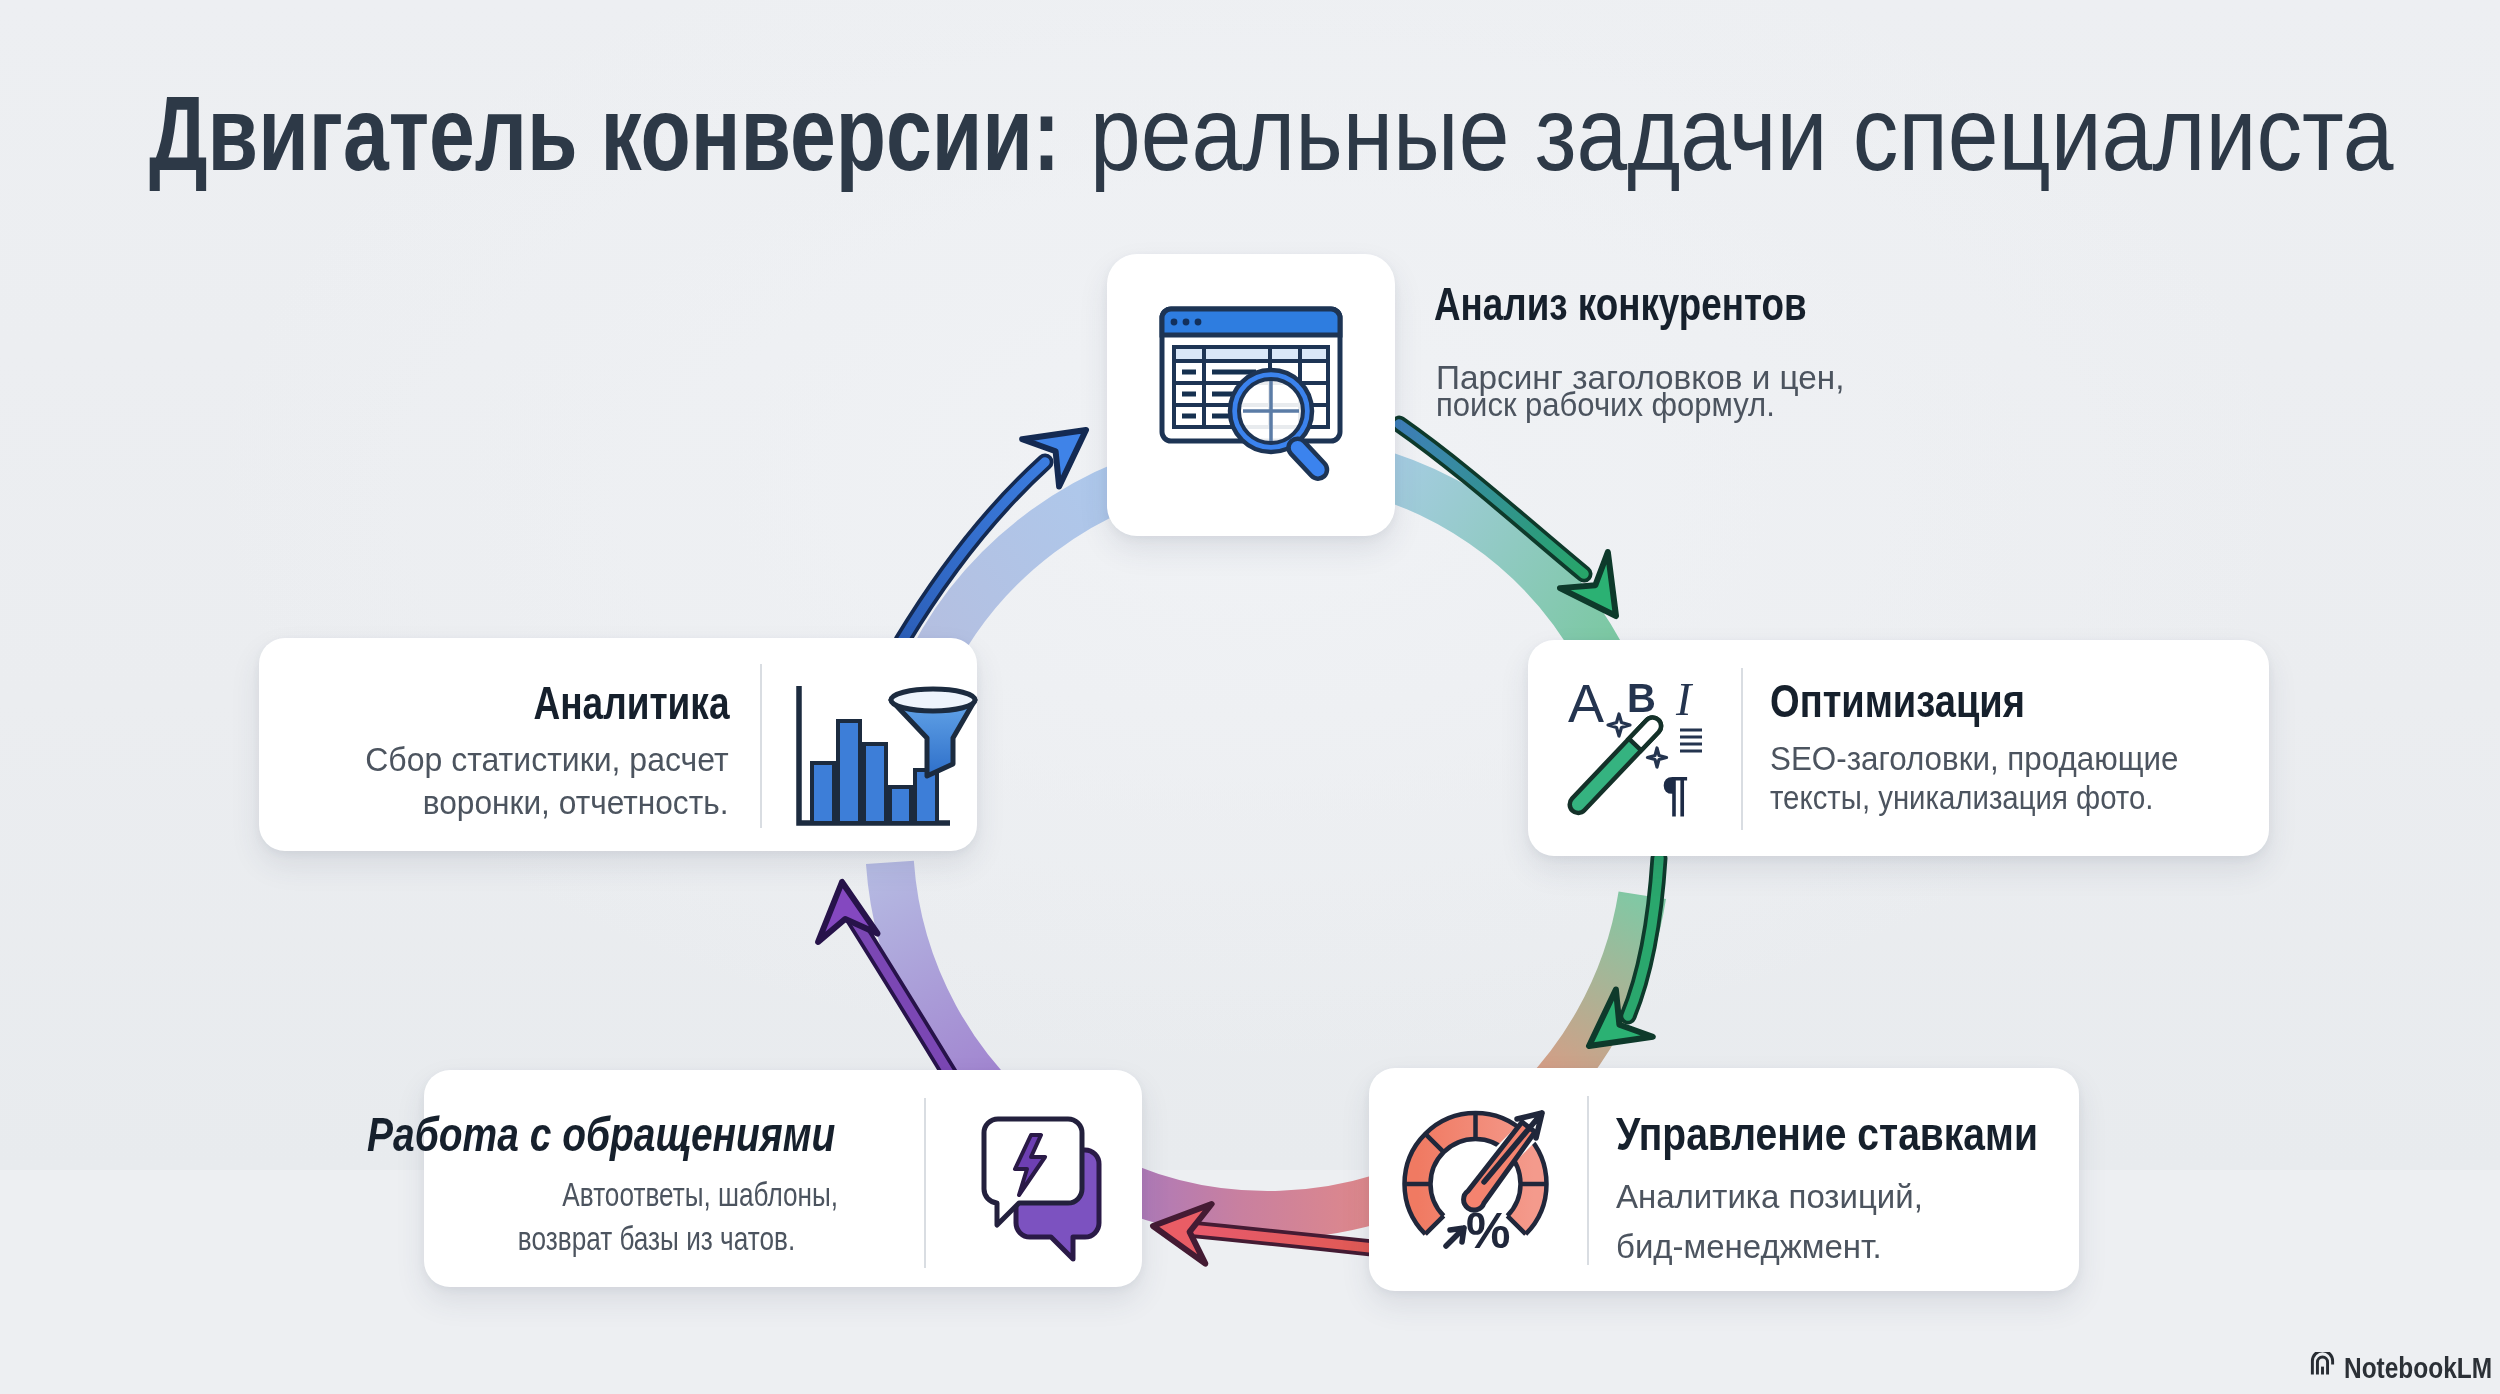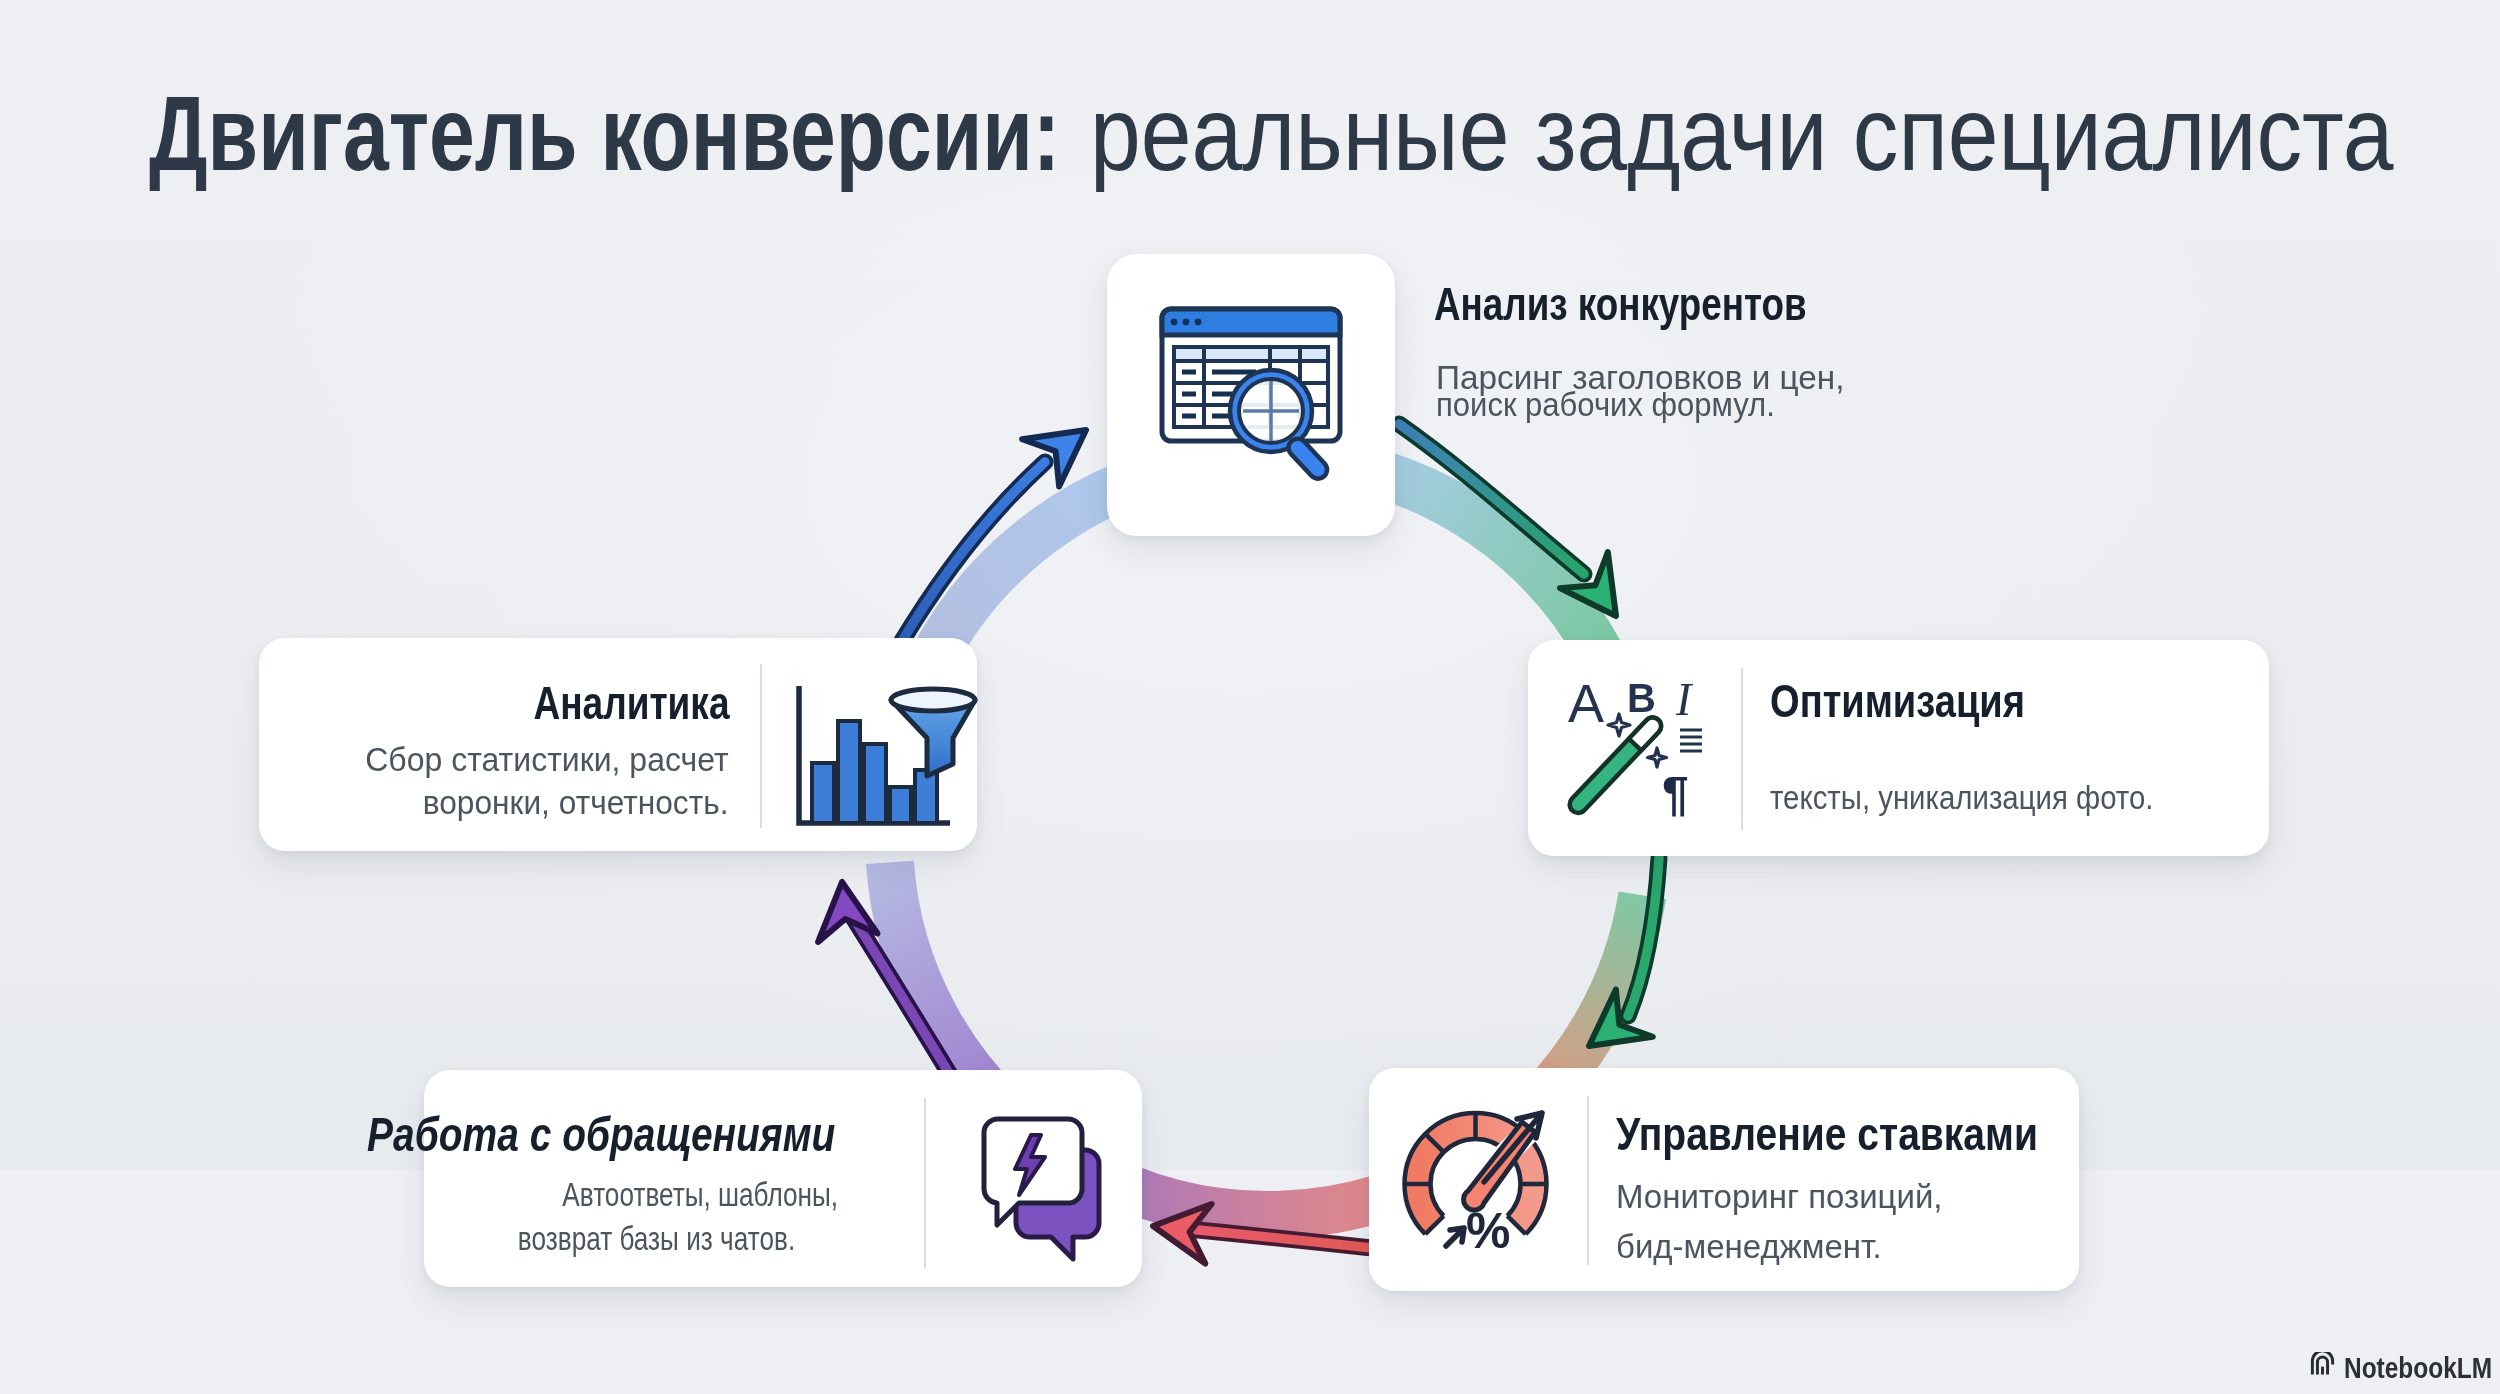--- a/index.html
+++ b/index.html
@@ -110,24 +110,25 @@
 <div class="divider" style="left:760px;top:664px;height:164px;"></div>
 
 <div class="t" style="left:149px;top:80px;font-size:106px;color:#2d3947;"><span class="ol" style="transform:scaleX(0.776);font-weight:700;">Двигатель конверсии:</span></div>
 <div class="t" style="left:1090px;top:80px;font-size:106px;color:#2d3947;"><span class="ol" style="transform:scaleX(0.860);font-weight:400;">реальные задачи специалиста</span></div>
 
 <div class="t h" style="left:1434px;top:280.7px;"><span class="ol" style="transform:scaleX(0.80);">Анализ конкурентов</span></div>
 <div class="t b" style="left:1436px;top:361px;"><span class="ol" style="transform:scaleX(1.01);">Парсинг заголовков и цен,</span></div>
 <div class="t b" style="left:1436px;top:387.8px;"><span class="ol" style="transform:scaleX(0.94);">поиск рабочих формул.</span></div>
 
 <div class="t h" style="left:1770px;top:677.7px;"><span class="ol" style="transform:scaleX(0.828);">Оптимизация</span></div>
+<div class="t b" style="left:1770px;top:741.8px;"><span class="ol" style="transform:scaleX(0.95);">SEO-заголовки, продающие</span></div>
 <div class="t b" style="left:1770px;top:780.8px;"><span class="ol" style="transform:scaleX(0.89);">тексты, уникализация фото.</span></div>
 
 <div class="t h" style="left:1616px;top:1110.7px;"><span class="ol" style="transform:scaleX(0.848);">Управление ставками</span></div>
-<div class="t b" style="left:1616px;top:1179.8px;"><span class="ol" style="transform:scaleX(1.0);">Мониторинг позиций,</span></div>
+<div class="t b" style="left:1616px;top:1179.8px;"><span class="ol" style="transform:scaleX(1.0);">Аналитика позиций,</span></div>
 <div class="t b" style="left:1616px;top:1229.8px;"><span class="ol" style="transform:scaleX(1.0);">бид-менеджмент.</span></div>
 
 <div class="t h" style="right:1665px;top:1110.6px;font-size:48px;font-style:italic;"><span class="or" style="transform:scaleX(0.811);">Работа с обращениями</span></div>
 <div class="t b" style="right:1662px;top:1176.6px;font-size:34px;"><span class="or" style="transform:scaleX(0.77);">Автоответы, шаблоны,</span></div>
 <div class="t b" style="right:1705px;top:1220.6px;font-size:34px;"><span class="or" style="transform:scaleX(0.77);">возврат базы из чатов.</span></div>
 
 <div class="t h" style="right:1771px;top:679.7px;"><span class="or" style="transform:scaleX(0.805);">Аналитика</span></div>
 <div class="t b" style="right:1771px;top:742.8px;"><span class="or" style="transform:scaleX(0.97);">Сбор статистики, расчет</span></div>
 <div class="t b" style="right:1771px;top:785.8px;"><span class="or" style="transform:scaleX(0.96);">воронки, отчетность.</span></div>
 

